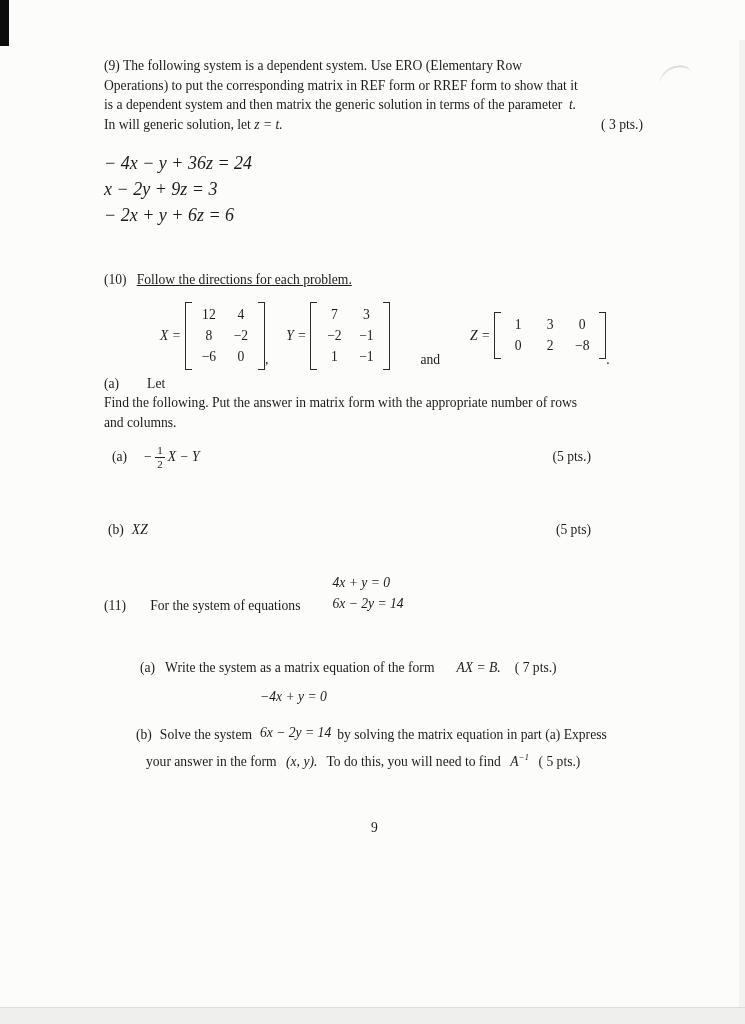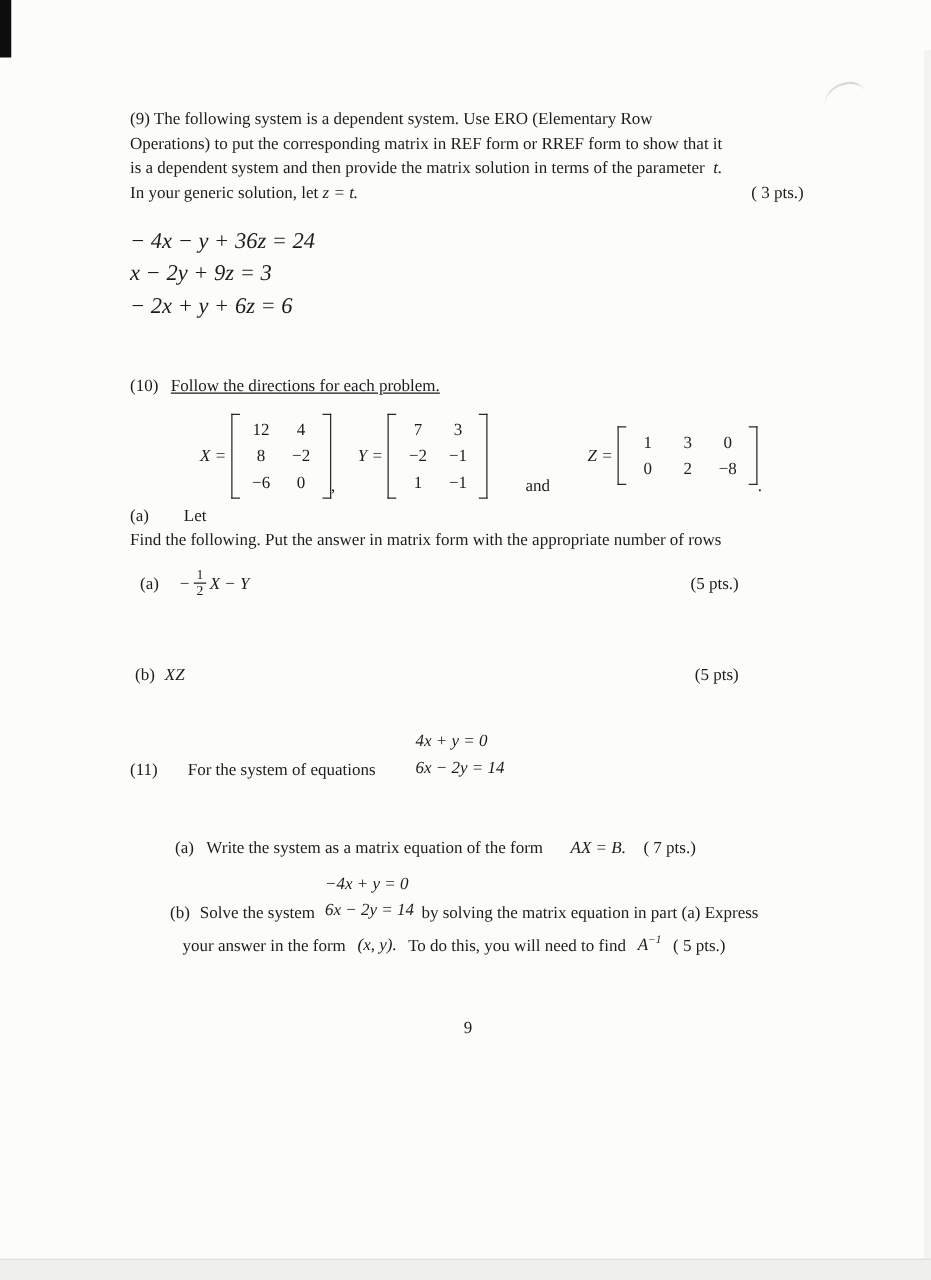--- a/index.html
+++ b/index.html
@@ -11,21 +11,21 @@
   }
   
   .corner-bar { position:absolute; left:0; top:0; width:9px; height:46px; background:#0d0d0d; }
   .squiggle { position:absolute; left:658px; top:66px; width:34px; height:16px;
     border-top:2px solid #d2d2d0; border-radius:60% 40% 0 0 / 100% 60% 0 0;
     transform:rotate(-10deg); opacity:.8; }
   .edge-bottom { position:absolute; left:0; right:0; bottom:0; height:16px;
     background:#efefed; border-top:1px solid #dededc; }
   .edge-right { position:absolute; top:40px; bottom:16px; right:0; width:6px; background:#f3f3f1; }
 
-  .content { position:absolute; left:104px; top:0; width:541px; padding-top:85px; }
+  .content { position:absolute; left:104px; top:0; width:541px; padding-top:56px; }
 
   .pline { margin:0; line-height:19.5px; white-space:nowrap; }
   .math { font-style:italic; }
   .pts-right { float:right; margin-right:2px; }
 
   .eq-block { margin-top:16px; }
   .eq { font-style:italic; font-size:18px; line-height:26px; white-space:nowrap; }
 
   .p10-head { margin-top:42px; white-space:nowrap; }
   .underline { text-decoration:underline; }
@@ -66,21 +66,21 @@
   .stack .math { white-space:nowrap; }
 
   .p11a-row { display:flex; align-items:baseline; margin-top:46px; margin-left:36px; white-space:nowrap; }
   .p11a-row .num-label { margin-right:10px; }
   .p11a-row .math { margin-left:22px; }
   .p11a-row .pts-inline { margin-left:14px; }
 
   .p11b-block { margin-top:10px; margin-left:32px; }
   .b-line1 { display:flex; align-items:flex-end; white-space:nowrap; }
   .b-line1 .num-label { margin-right:8px; }
-  .b-line1 .stack { margin-left:8px; margin-right:6px; }
+  .b-line1 .stack { margin-left:8px; margin-right:6px;gap:15px; }
   .b-line2 { margin-top:4px; margin-left:10px; white-space:nowrap; line-height:21px; }
   .b-line2 .math { margin:0 6px; }
   sup { font-size:9px; font-style:italic; }
 
   .page-num { margin-top:48px; text-align:center; }
 </style>
 </head>
 <body>
 
 <div class="page">
@@ -88,22 +88,22 @@
   <div class="corner-bar"></div>
   <div class="squiggle"></div>
   <div class="edge-right"></div>
   <div class="edge-bottom"></div>
 
   <div class="content">
 
     <section>
       <p class="pline"><span>(9)  The following system is a dependent system.  Use ERO (Elementary Row</span></p>
       <p class="pline"><span> Operations) to put the corresponding   matrix in REF form  or RREF form to show that it</span></p>
-      <p class="pline"><span>is a dependent system and then provide the matrix solution in terms of the parameter</span>&nbsp;&nbsp;<span class="math">t.</span></p>
-      <p class="pline"><span class="pts-right">( 3 pts.)</span><span>In your generic solution, let</span>&nbsp;<span class="math">z = t.</span></p>
+      <p class="pline"><span>is a dependent system and then matrix the generic solution in terms of the parameter</span>&nbsp;&nbsp;<span class="math">t.</span></p>
+      <p class="pline"><span class="pts-right">( 3 pts.)</span><span>In will generic solution, let</span>&nbsp;<span class="math">z = t.</span></p>
 
       <div class="eq-block">
         <div class="eq">− 4x − y + 36z = 24</div>
         <div class="eq">x − 2y + 9z = 3</div>
         <div class="eq">− 2x + y + 6z = 6</div>
       </div>
     </section>
 
     <section>
       <p class="pline p10-head">
@@ -140,20 +140,21 @@
           <span class="mcell">2</span>
           <span class="mcell">−8</span>
         </span>
         <span class="msep">.</span>
       </div>
 
       <p class="pline let-row">
         <span class="num">(a)</span><span>Let</span>
       </p>
       <p class="find-line">Find the following.  Put the answer in matrix form with the appropriate number of rows</p>
+      <p class="find-line">and columns.</p>
 
       <div class="expr-row">
         <span class="num-label">(a)</span>
         <span class="math">−</span>
         <span class="frac">
           <span class="fnum">1</span>
           <span class="fden">2</span>
         </span>
         <span class="math">X − Y</span>
         <span class="pts-far">(5 pts.)</span>

